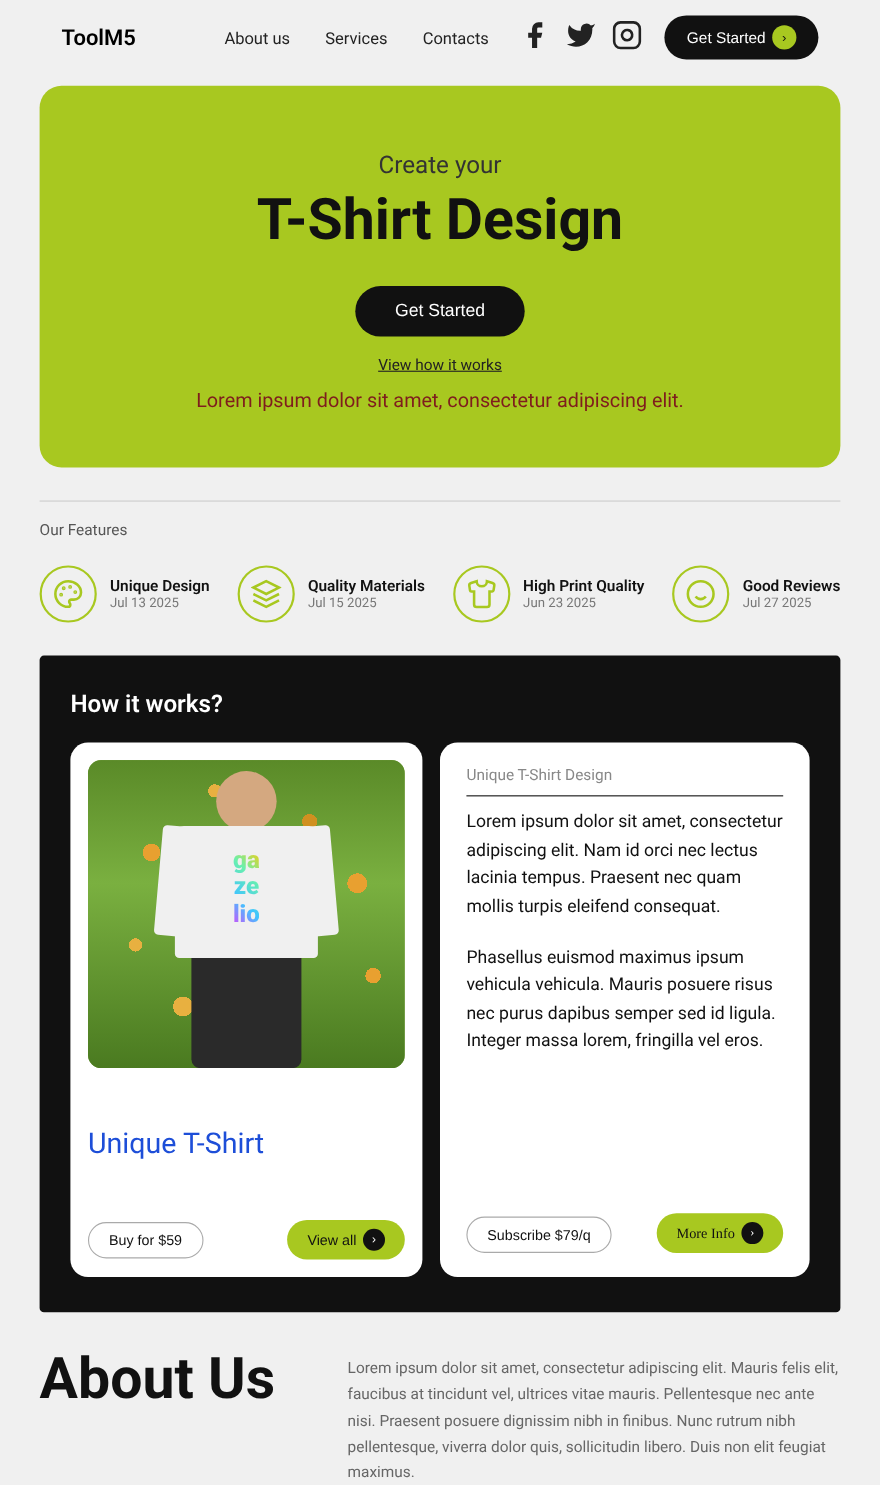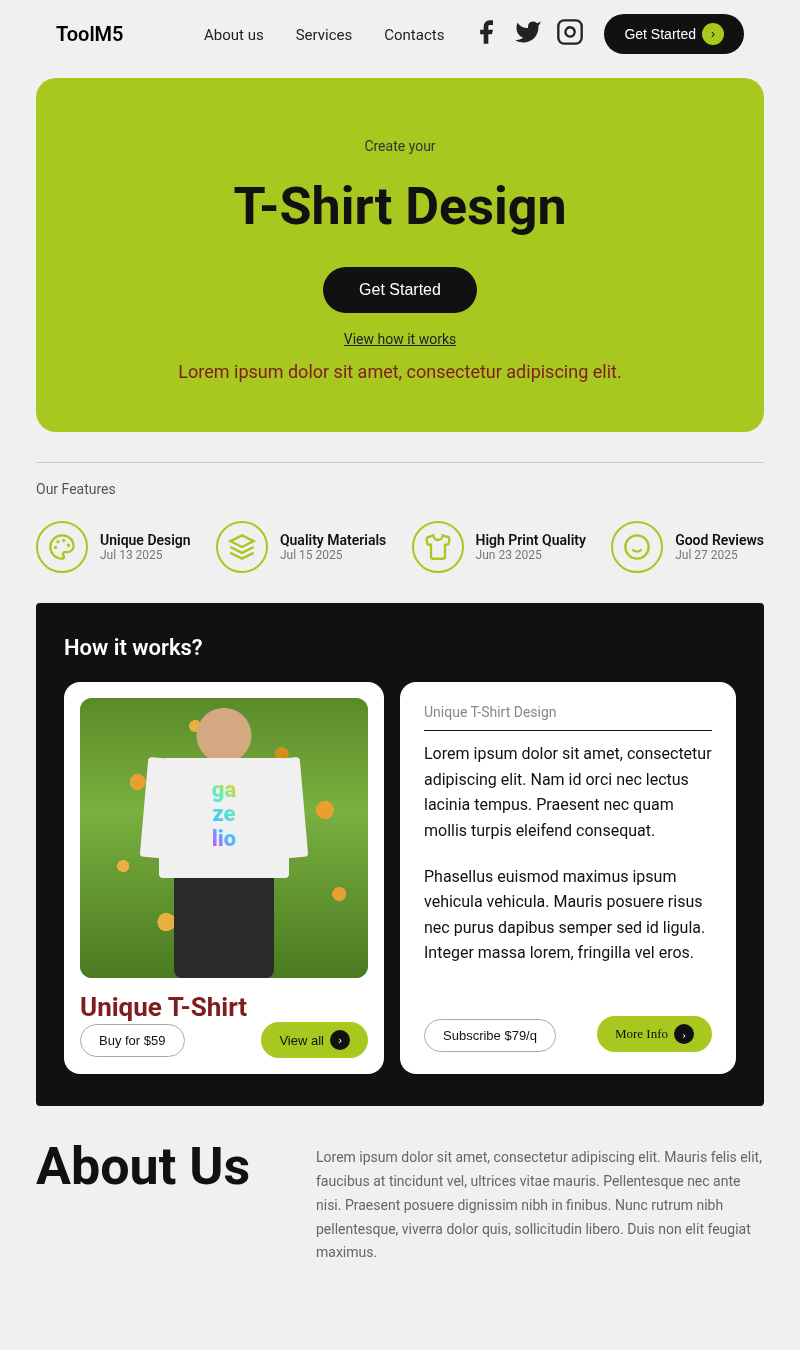--- a/index.html
+++ b/index.html
@@ -72,23 +72,23 @@
     
     .hero-section {
       margin: 10px 36px 30px;
       background: #a8c820;
       border-radius: 20px;
       padding: 60px 40px 50px;
       text-align: center;
       position: relative;
     }
     .hero-sub {
-      font-size: 14px;
+      font-size: 22px;
       color: #333;
-      margin-bottom: 24px;
+      margin-bottom: 8px;
     }
     .hero-title {
       font-size: 52px;
       font-weight: 700;
       color: #111;
       margin-bottom: 32px;
       line-height: 1.1;
     }
     .hero-btn {
       background: #111;
@@ -177,20 +177,21 @@
       display: flex;
       gap: 16px;
     }
     .how-card-left {
       background: #fff;
       border-radius: 16px;
       padding: 16px;
       flex: 1;
       display: flex;
       flex-direction: column;
+      gap: 40px;
     }
     .how-card-img {
       width: 100%;
       height: 280px;
       border-radius: 12px;
       overflow: hidden;
       margin-bottom: 14px;
       background: #8cb058;
       position: relative;
     }
@@ -270,22 +271,23 @@
       background: #f0f0f0;
       position: absolute;
       top: 50px;
       border-radius: 4px;
     }
     .person-arm-l { left: 10px; transform: rotate(5deg); }
     .person-arm-r { right: 10px; transform: rotate(-5deg); }
 
     .card-left-title {
       font-size: 26px;
-      font-weight: 700;
-      color: #7f1d1d;
+      font-weight: 400;
+      color: #1d4ed8;
+      margin-bottom: 14px;
     }
     .card-left-actions {
       display: flex;
       justify-content: space-between;
       align-items: center;
       margin-top: auto;
     }
     .btn-outline {
       background: transparent;
       border: 1.5px solid #aaa;

